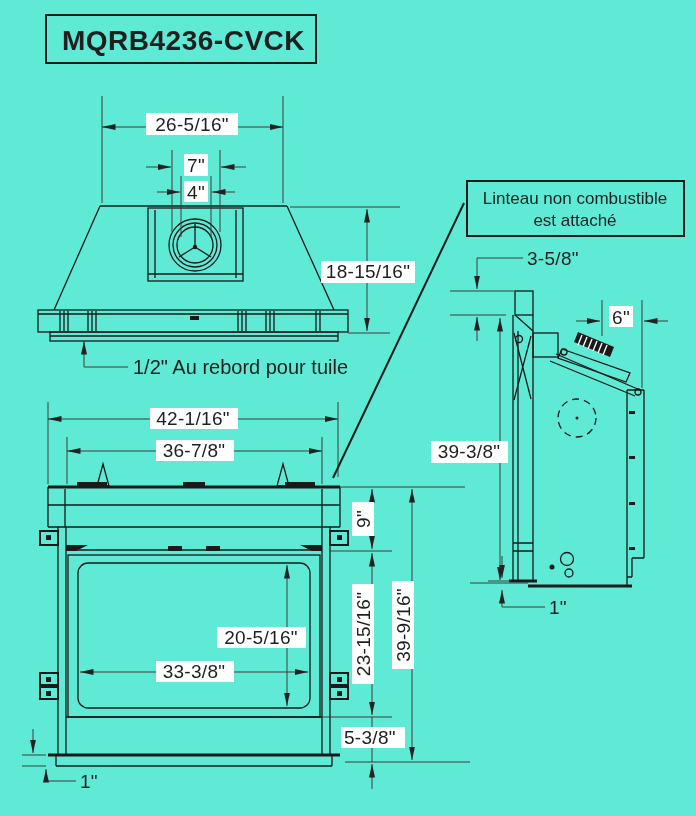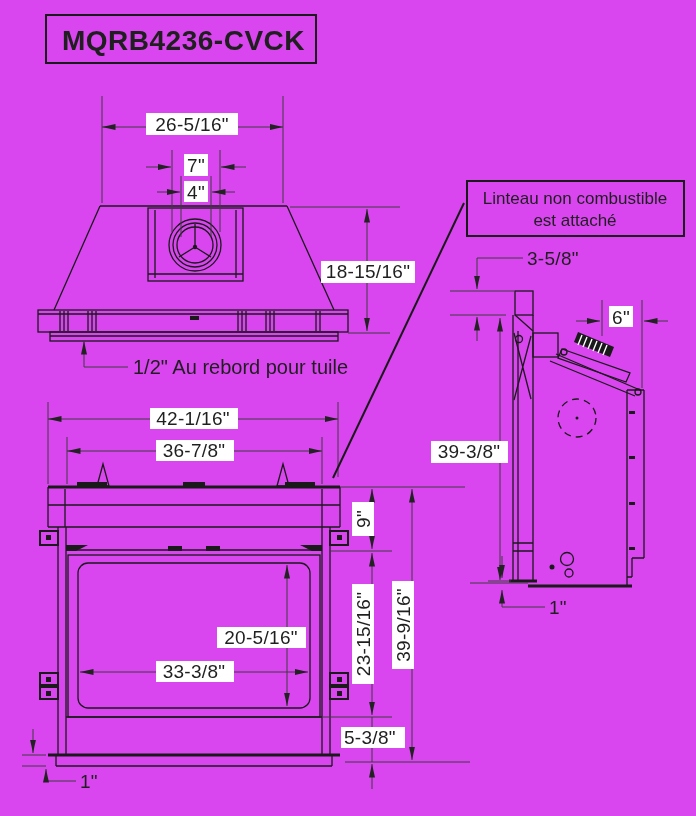--- a/index.html
+++ b/index.html
@@ -1,16 +1,16 @@
 <!DOCTYPE html>
 <html><head>
 <meta charset="utf-8">
 <style>
   html,body{margin:0;padding:0;background:#ffffff;}
-  .stage{width:696px;height:816px;position:relative;background:#d946ef;}
+  .stage{width:696px;height:816px;position:relative;background:#5eead4;}
   svg{display:block;}
   .obj{stroke:#1a1a1a;stroke-width:1.3;fill:none;}
   .objb{stroke:#1a1a1a;stroke-width:3;fill:none;}
   .obj2{stroke:#1a1a1a;stroke-width:2;fill:none;}
   .dim{stroke:#3c3c3c;stroke-width:1;fill:none;}
   .fillk{fill:#1a1a1a;stroke:none;}
   .wb{fill:#ffffff;stroke:none;}
   text{font-family:"Liberation Sans",sans-serif;fill:#1f1f1f;}
   .dt{font-size:19px;letter-spacing:0.3px;}
   .note{font-size:20px;}

